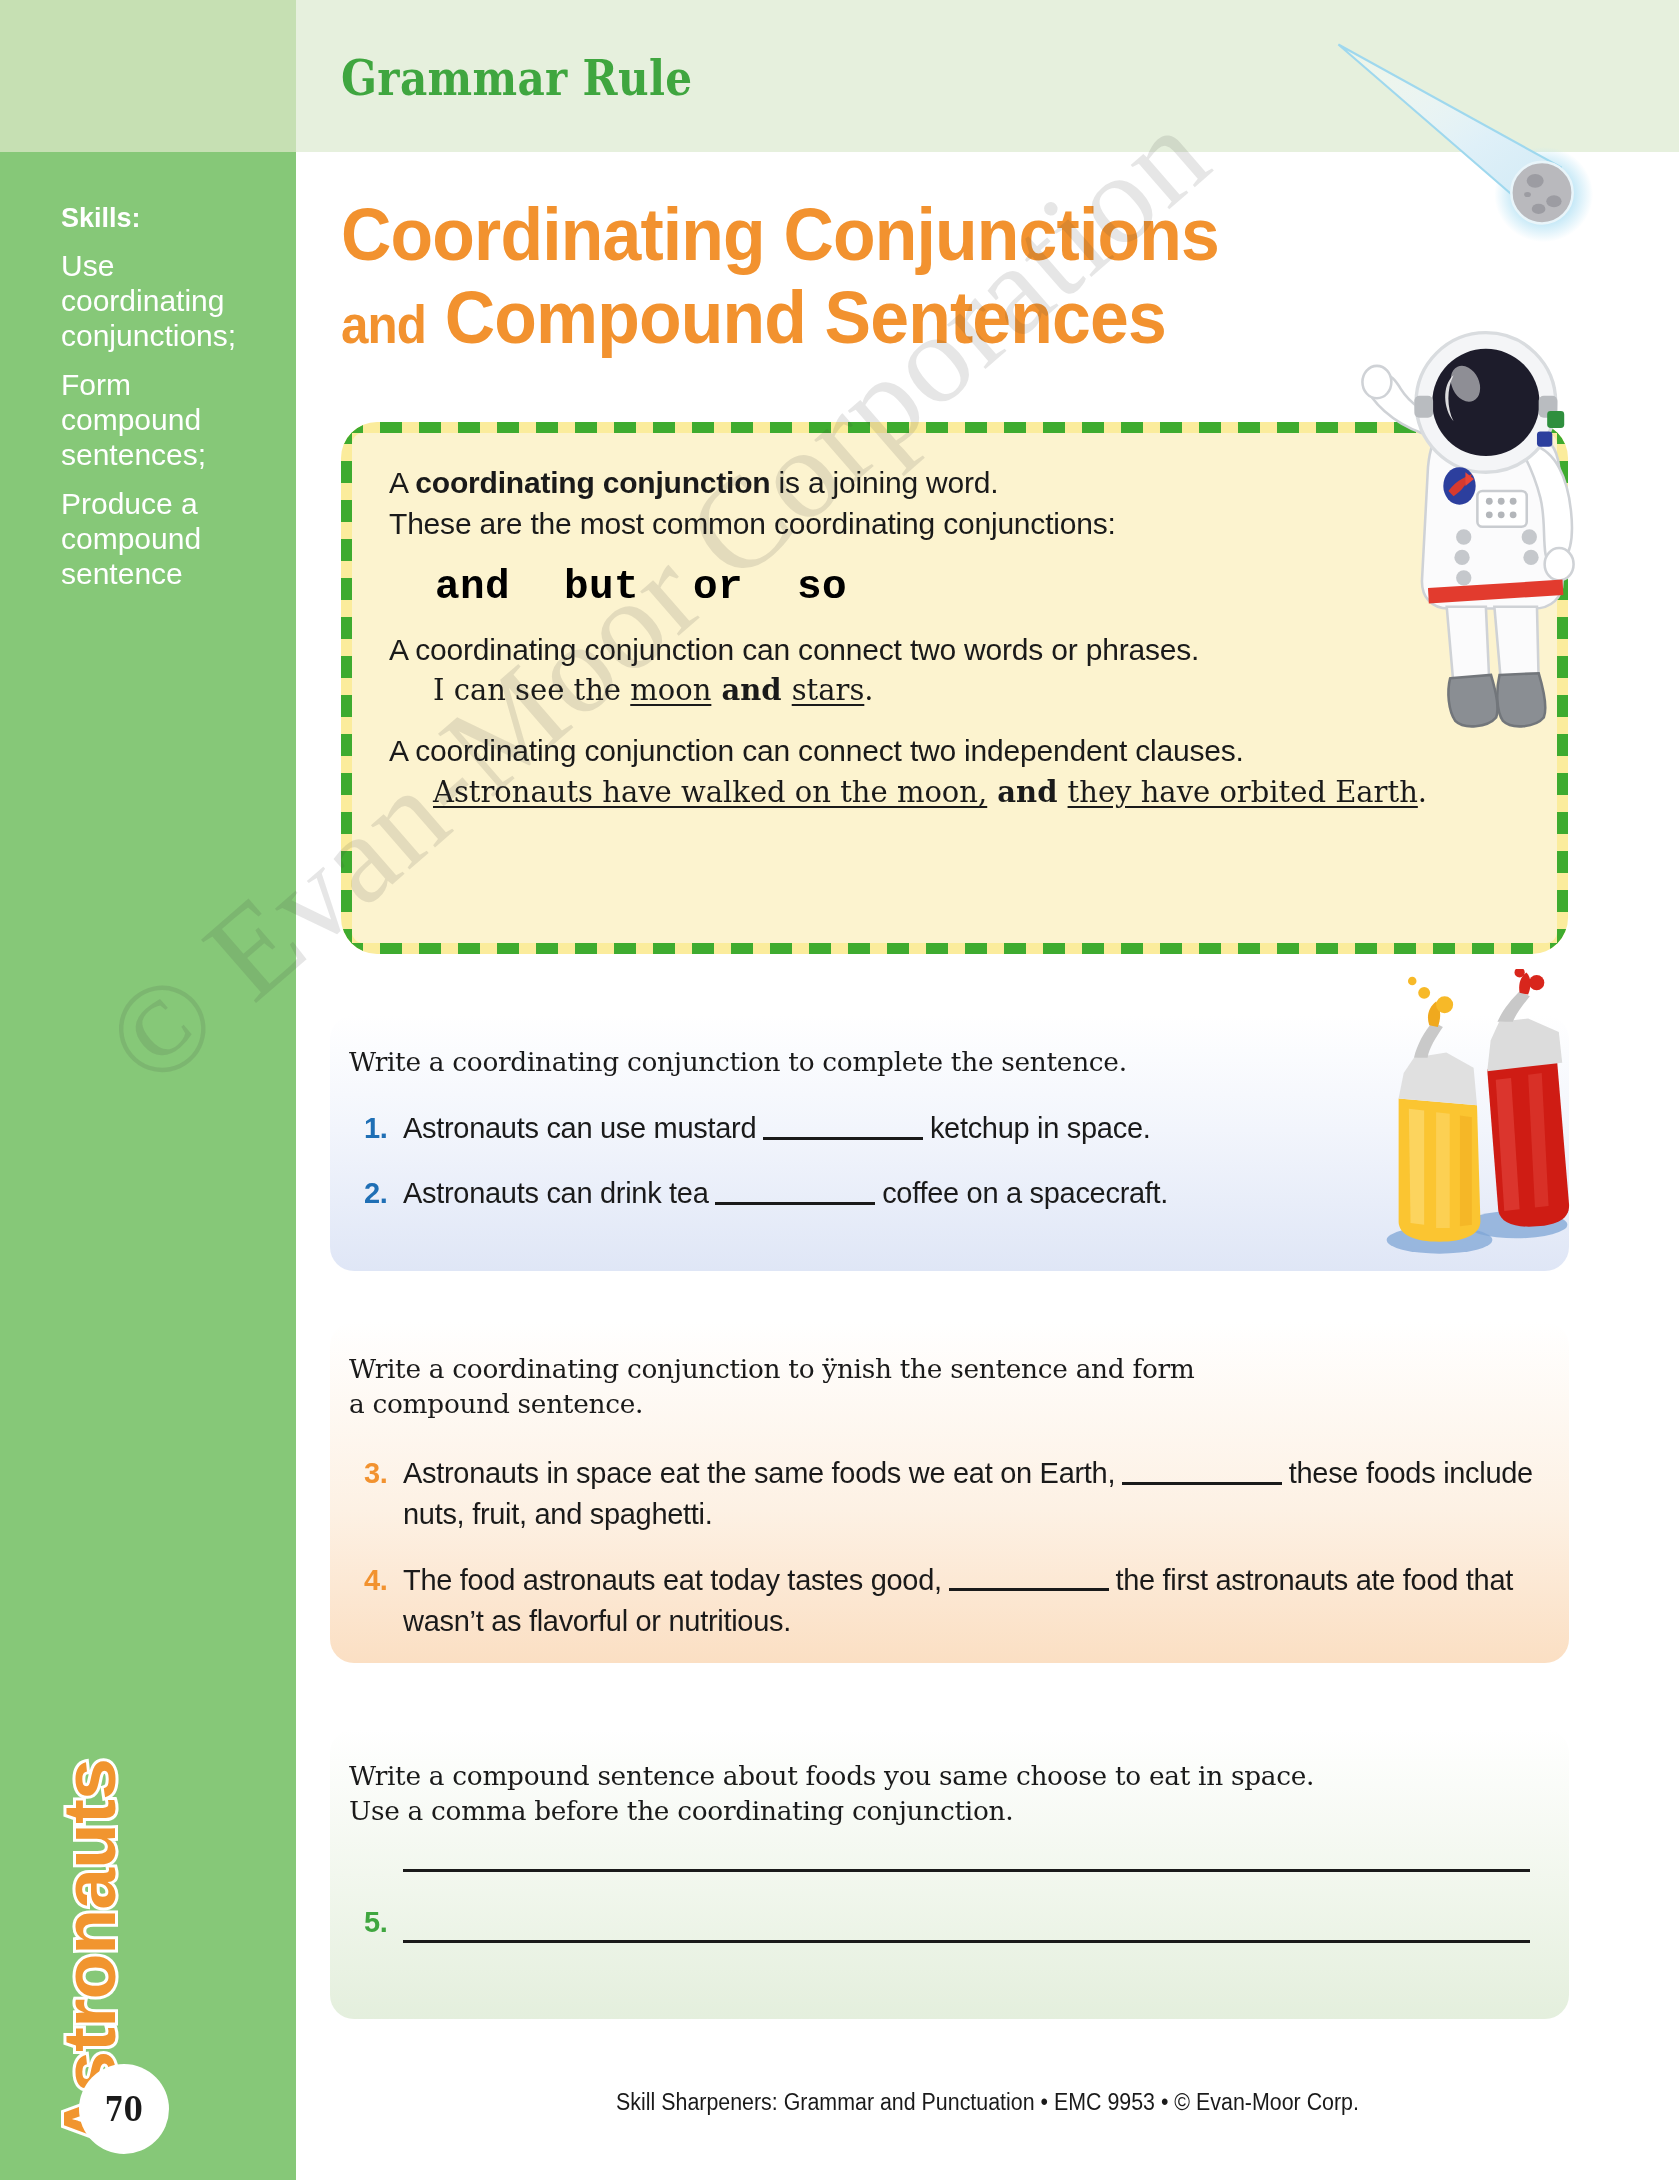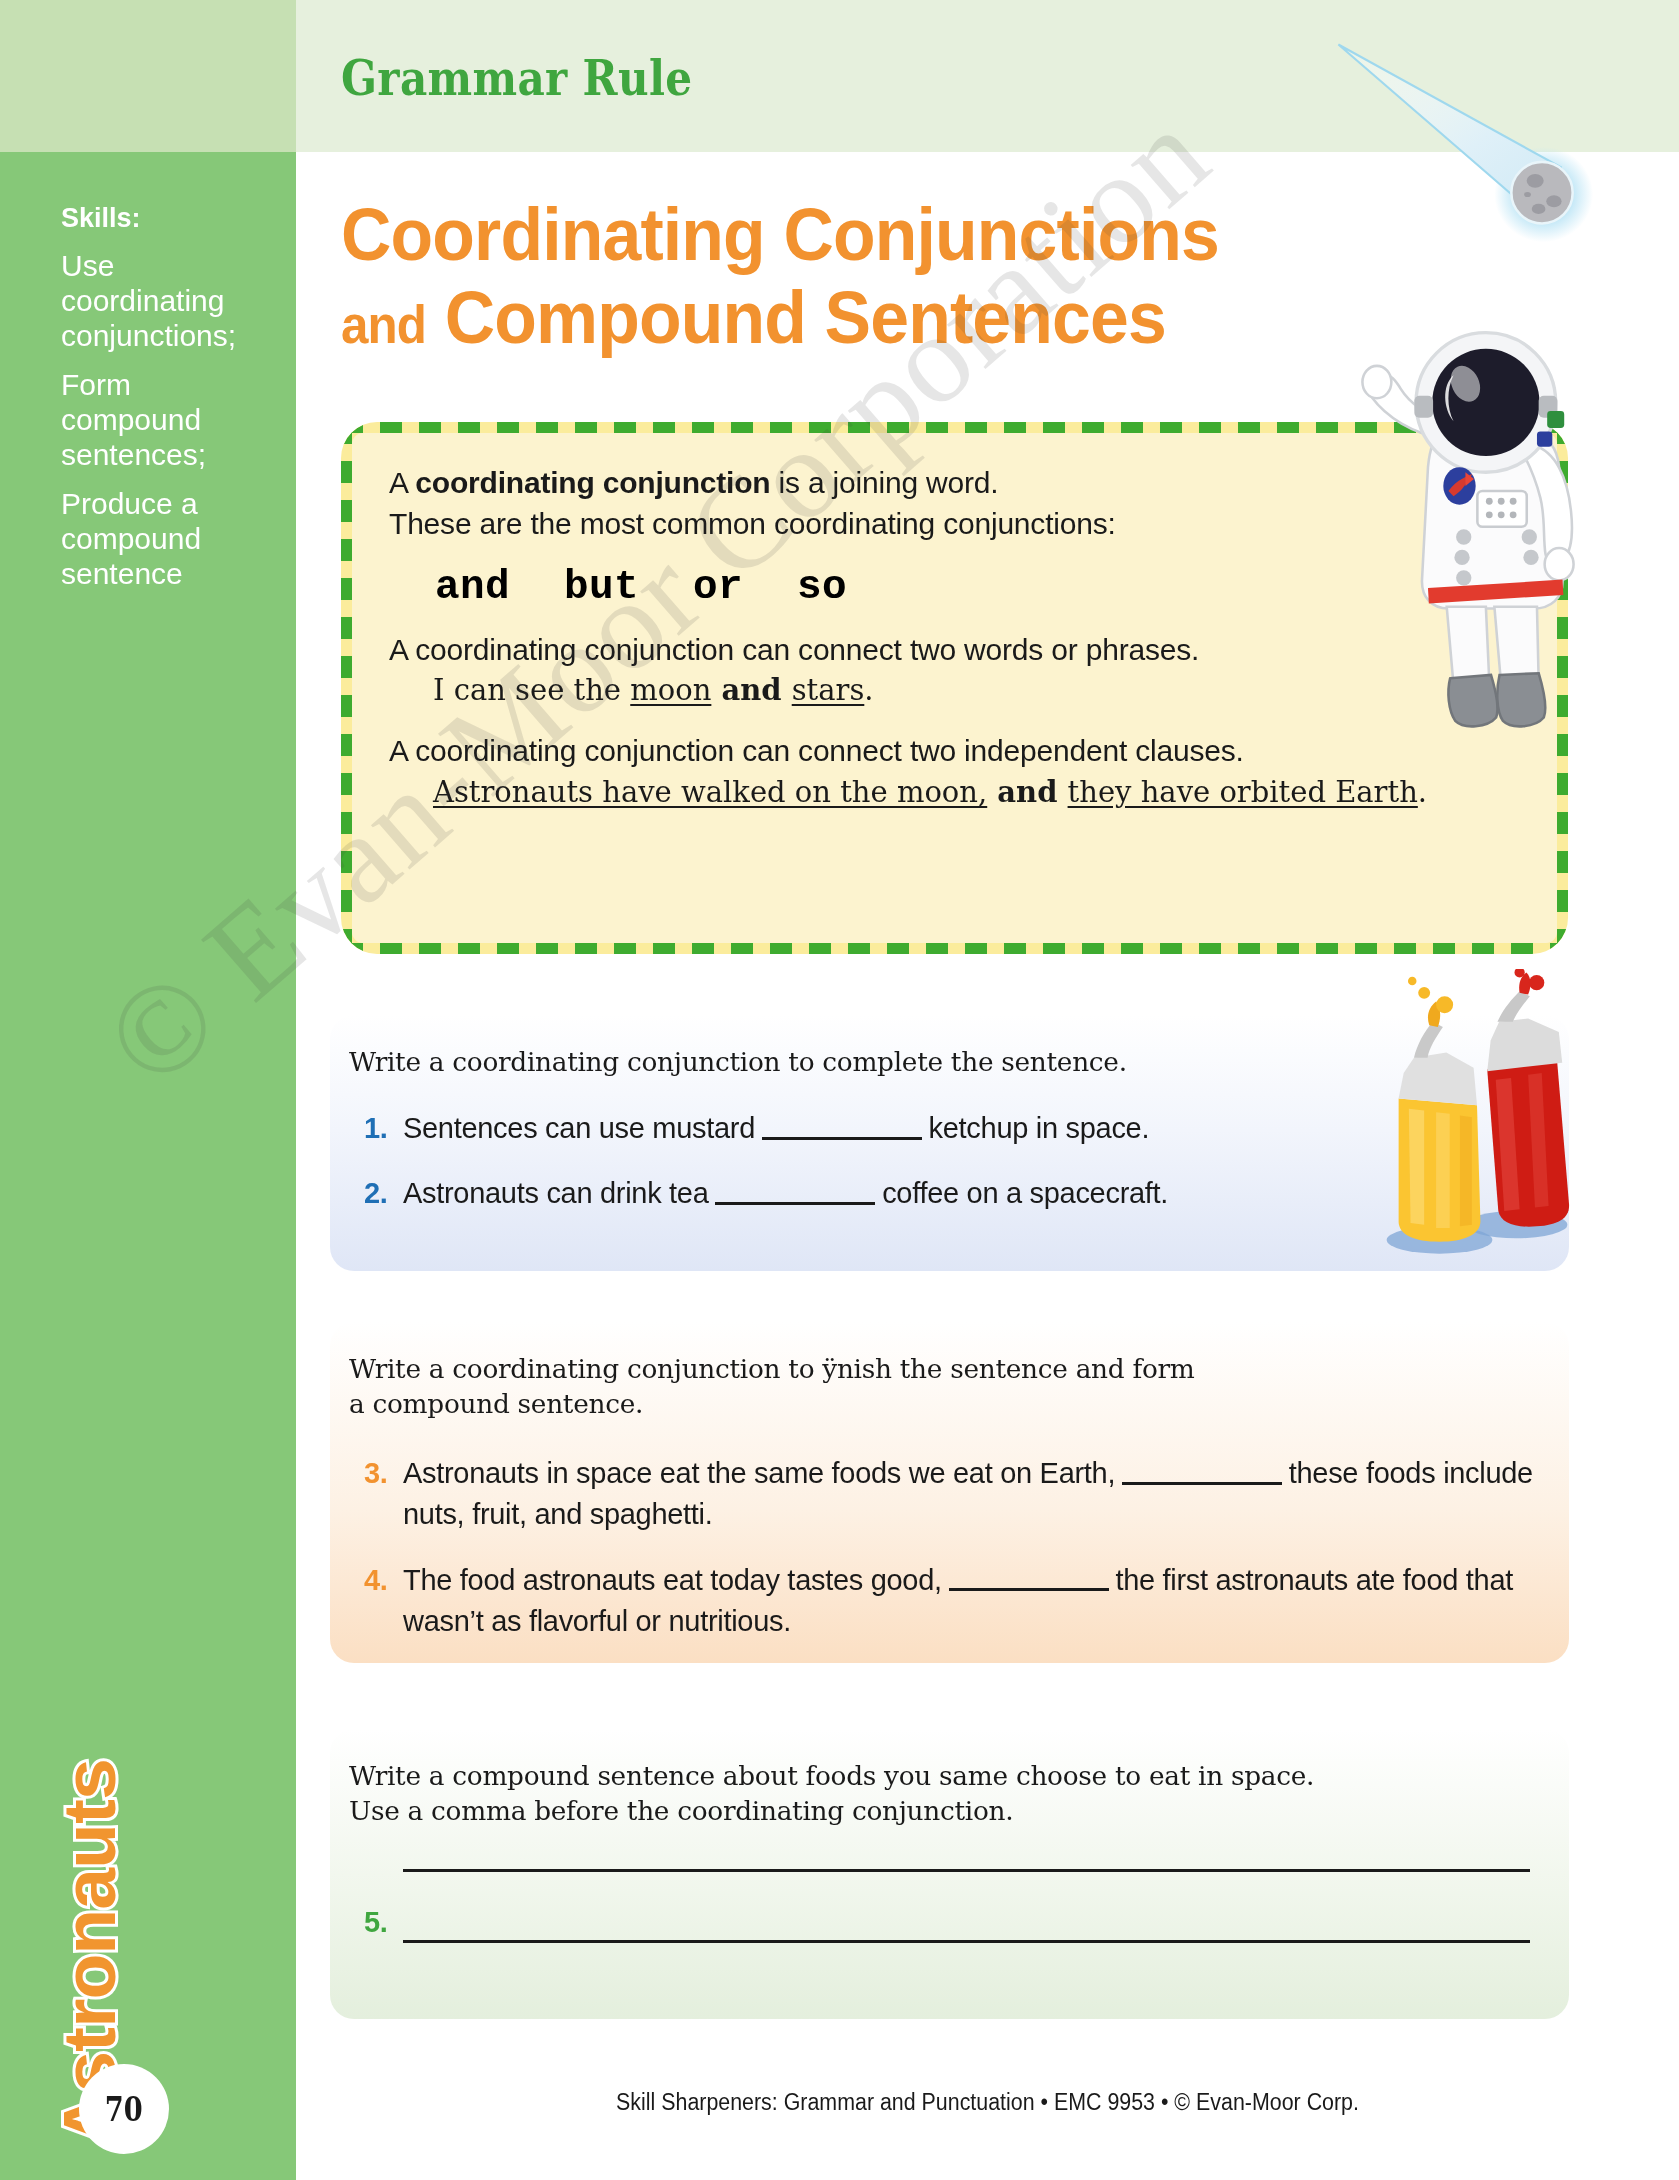--- a/index.html
+++ b/index.html
@@ -323,21 +323,21 @@
       <path d="M154 416 L202 412 C208 432 212 452 208 462 C198 474 170 476 160 466 C152 454 150 432 154 416 Z" fill="#8a8e93" stroke="#72767b" stroke-width="3"></path>
       <path d="M212 412 L258 410 C264 430 268 452 264 462 C254 474 226 476 216 466 C208 454 208 430 212 412 Z" fill="#8a8e93" stroke="#72767b" stroke-width="3"></path>
     </g>
   </svg>
 
   <div class="ex-box ex-box1">
     <div class="ex-prompt">Write a coordinating conjunction to complete the sentence.</div>
     <ul class="q-list" style="margin-top:29px;padding-left:34px;">
       <li class="q-item" style="margin-bottom:24px;">
         <span class="q-num blue">1.</span>
-        <span class="q-text"><span>Sentences can use mustard</span><span class="blank"></span><span>ketchup in space.</span></span>
+        <span class="q-text"><span>Astronauts can use mustard</span><span class="blank"></span><span>ketchup in space.</span></span>
       </li>
       <li class="q-item">
         <span class="q-num blue">2.</span>
         <span class="q-text"><span>Astronauts can drink tea</span><span class="blank"></span><span>coffee on a spacecraft.</span></span>
       </li>
     </ul>
   </div>
 
   <svg class="art bottles" viewBox="0 0 272 345">
 

